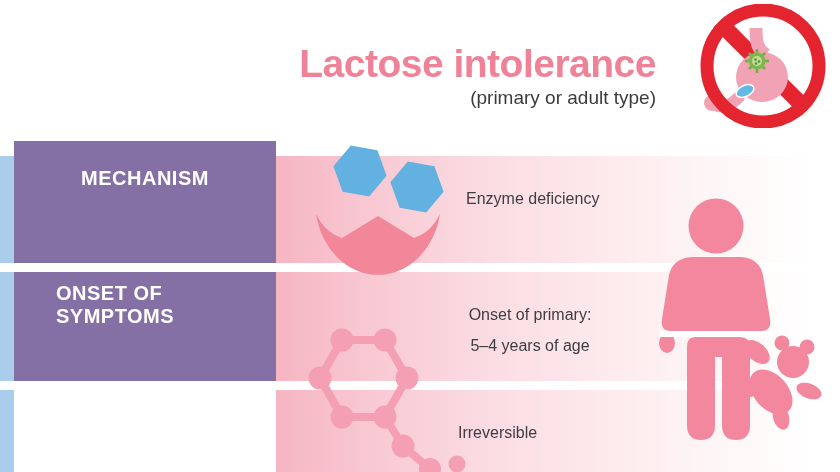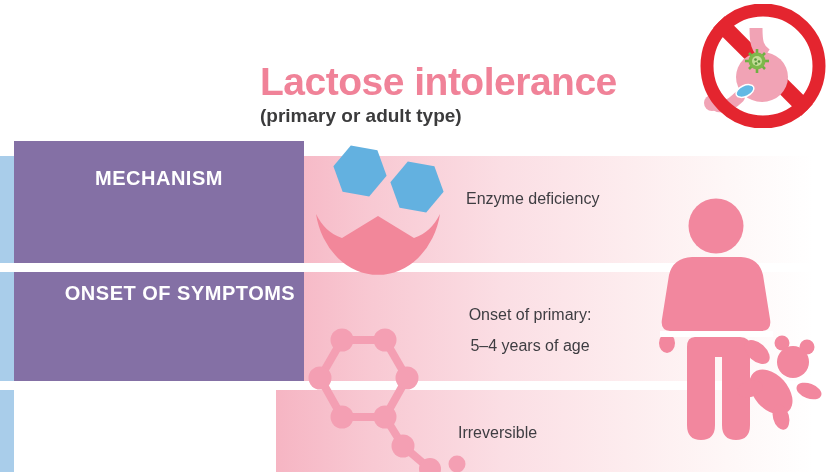--- a/index.html
+++ b/index.html
@@ -2,33 +2,33 @@
 <html><head>
 <meta charset="utf-8">
 <style>
   html,body{margin:0;padding:0;background:#fff;}
   .canvas{
     position:relative;width:840px;height:472px;overflow:hidden;background:#ffffff;
     font-family:"Liberation Sans", sans-serif;
   }
   .abs{position:absolute;}
   
-  .title-block{left:260px;right:184px;top:62px;}
+  .title-block{left:260px;right:184px;top:44px;text-align:right;}
   .title{font-size:39px;font-weight:bold;color:#f08298;letter-spacing:-0.5px;line-height:1;}
-  .subtitle{font-size:19px;font-weight:bold;color:#3b3b3c;margin-top:4px;letter-spacing:0;}
+  .subtitle{font-size:19px;font-weight:normal;color:#3b3b3c;margin-top:4px;letter-spacing:0;}
   
   .pink-band{
     left:276px;top:156px;width:537px;height:316px;
     background:linear-gradient(90deg,#f6b5c3 0%,#f8c9d3 18%,#fbdee4 42%,#fdecee 65%,#fef7f7 84%,#ffffff 100%);
   }
   .blue-strip{left:0;top:156px;width:14px;height:316px;background:#a9cdea;}
   .separator{left:0;width:813px;height:9px;background:#ffffff;}
   .sep-1{top:263px;} .sep-2{top:381px;}
   
-  .prow{left:14px;width:290px;background:#8470a5;display:flex;justify-content:center;}
+  .prow{left:14px;width:262px;background:#8470a5;display:flex;justify-content:center;}
   .prow-1{top:141px;height:122px;} .prow-2{top:272px;height:109px;} .prow-3{top:390px;height:82px;}
   .prow-label{color:#ffffff;font-weight:bold;font-size:20px;letter-spacing:0.5px;}
   .prow-1 .prow-label{margin-top:26px;} .prow-2 .prow-label{margin-top:10px;margin-left:42px;} .prow-3 .prow-label{margin-top:12px;}
   
   .content-text{color:#3e3d42;font-size:16px;line-height:31px;}
   .enzyme-text{left:466px;top:183px;width:150px;}
   .onset-text{left:415px;top:299px;width:230px;text-align:center;}
   .onset-text span{display:block;}
   .irreversible-text{left:458px;top:417px;text-align:center;}
 </style>

